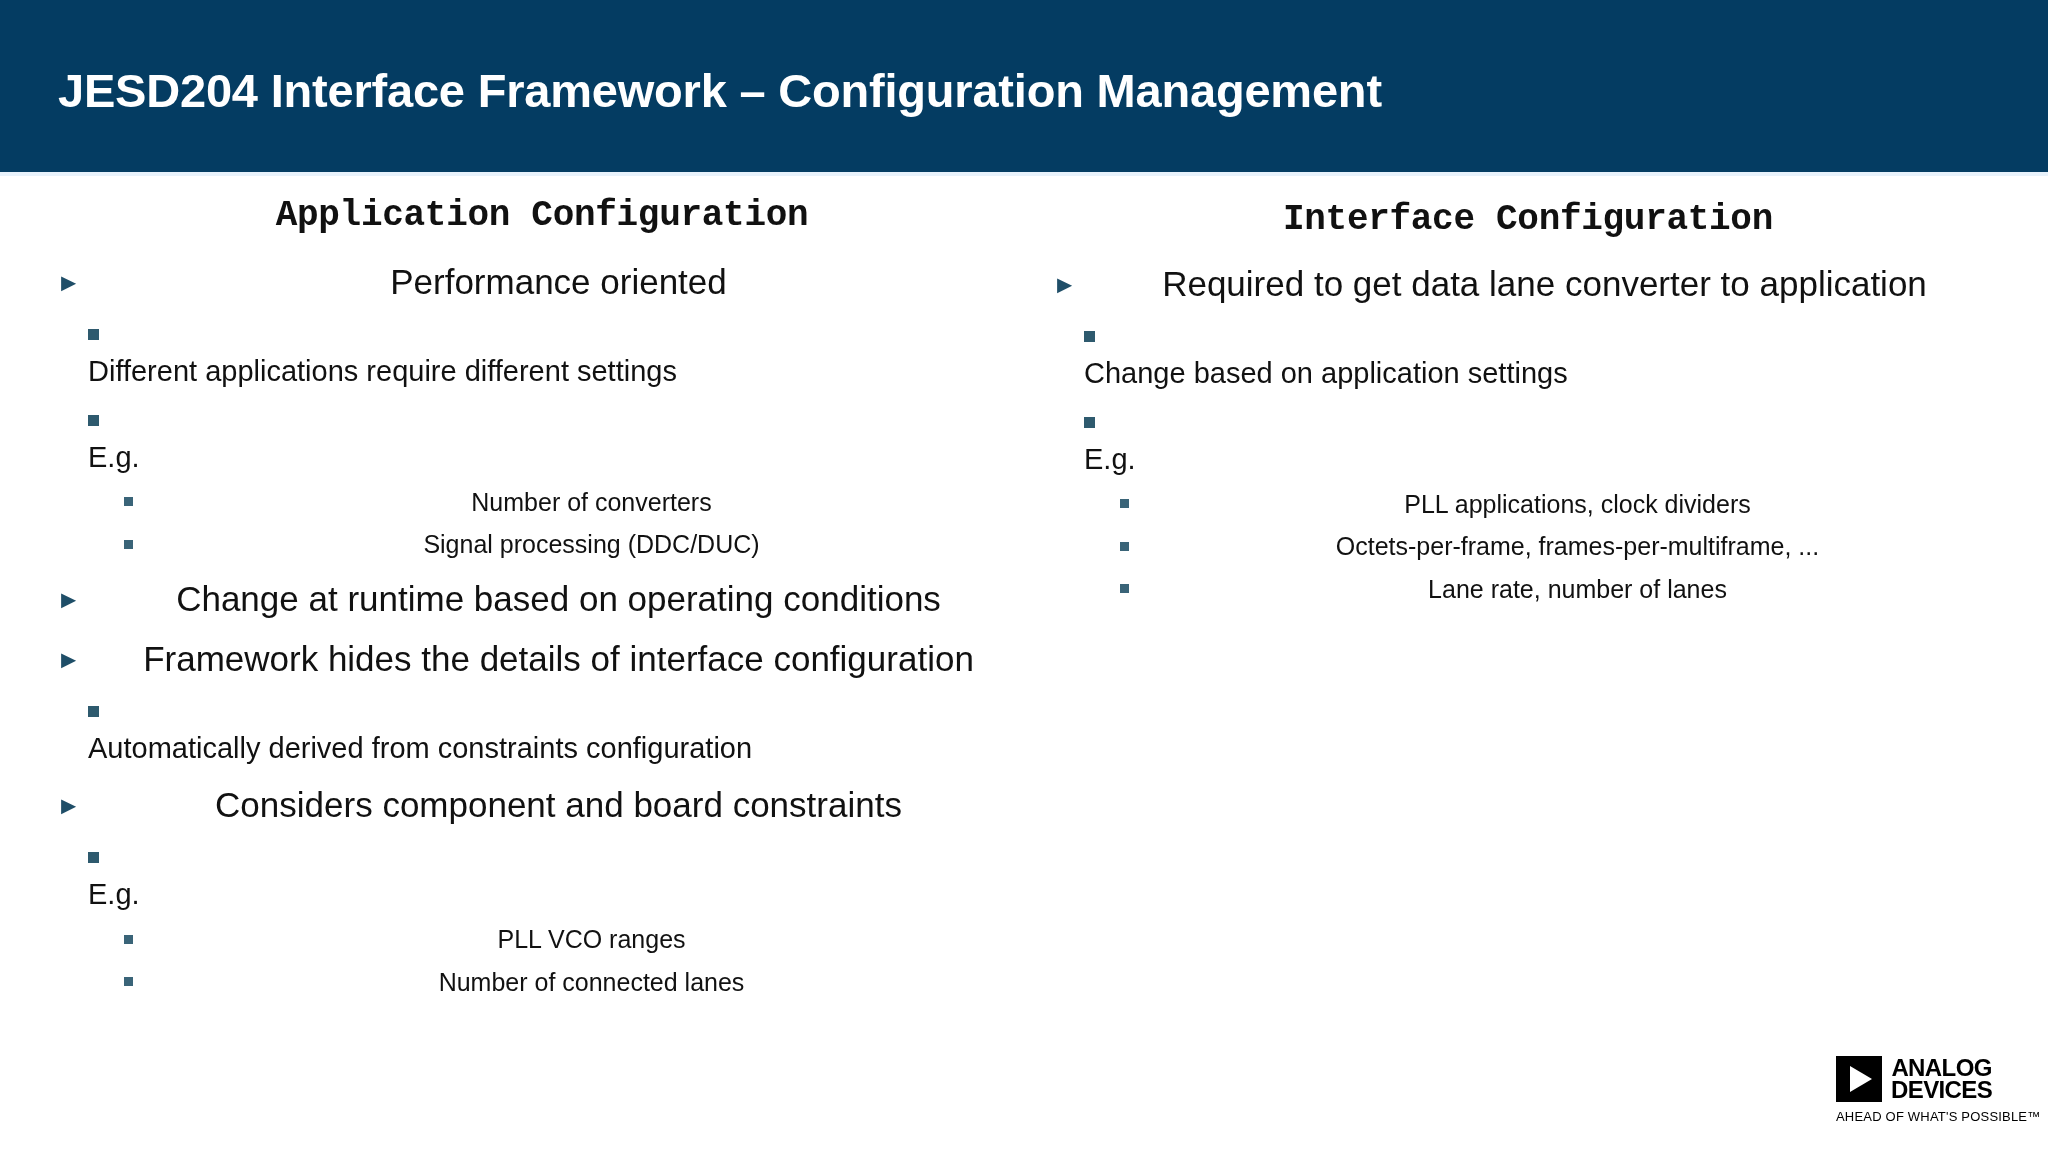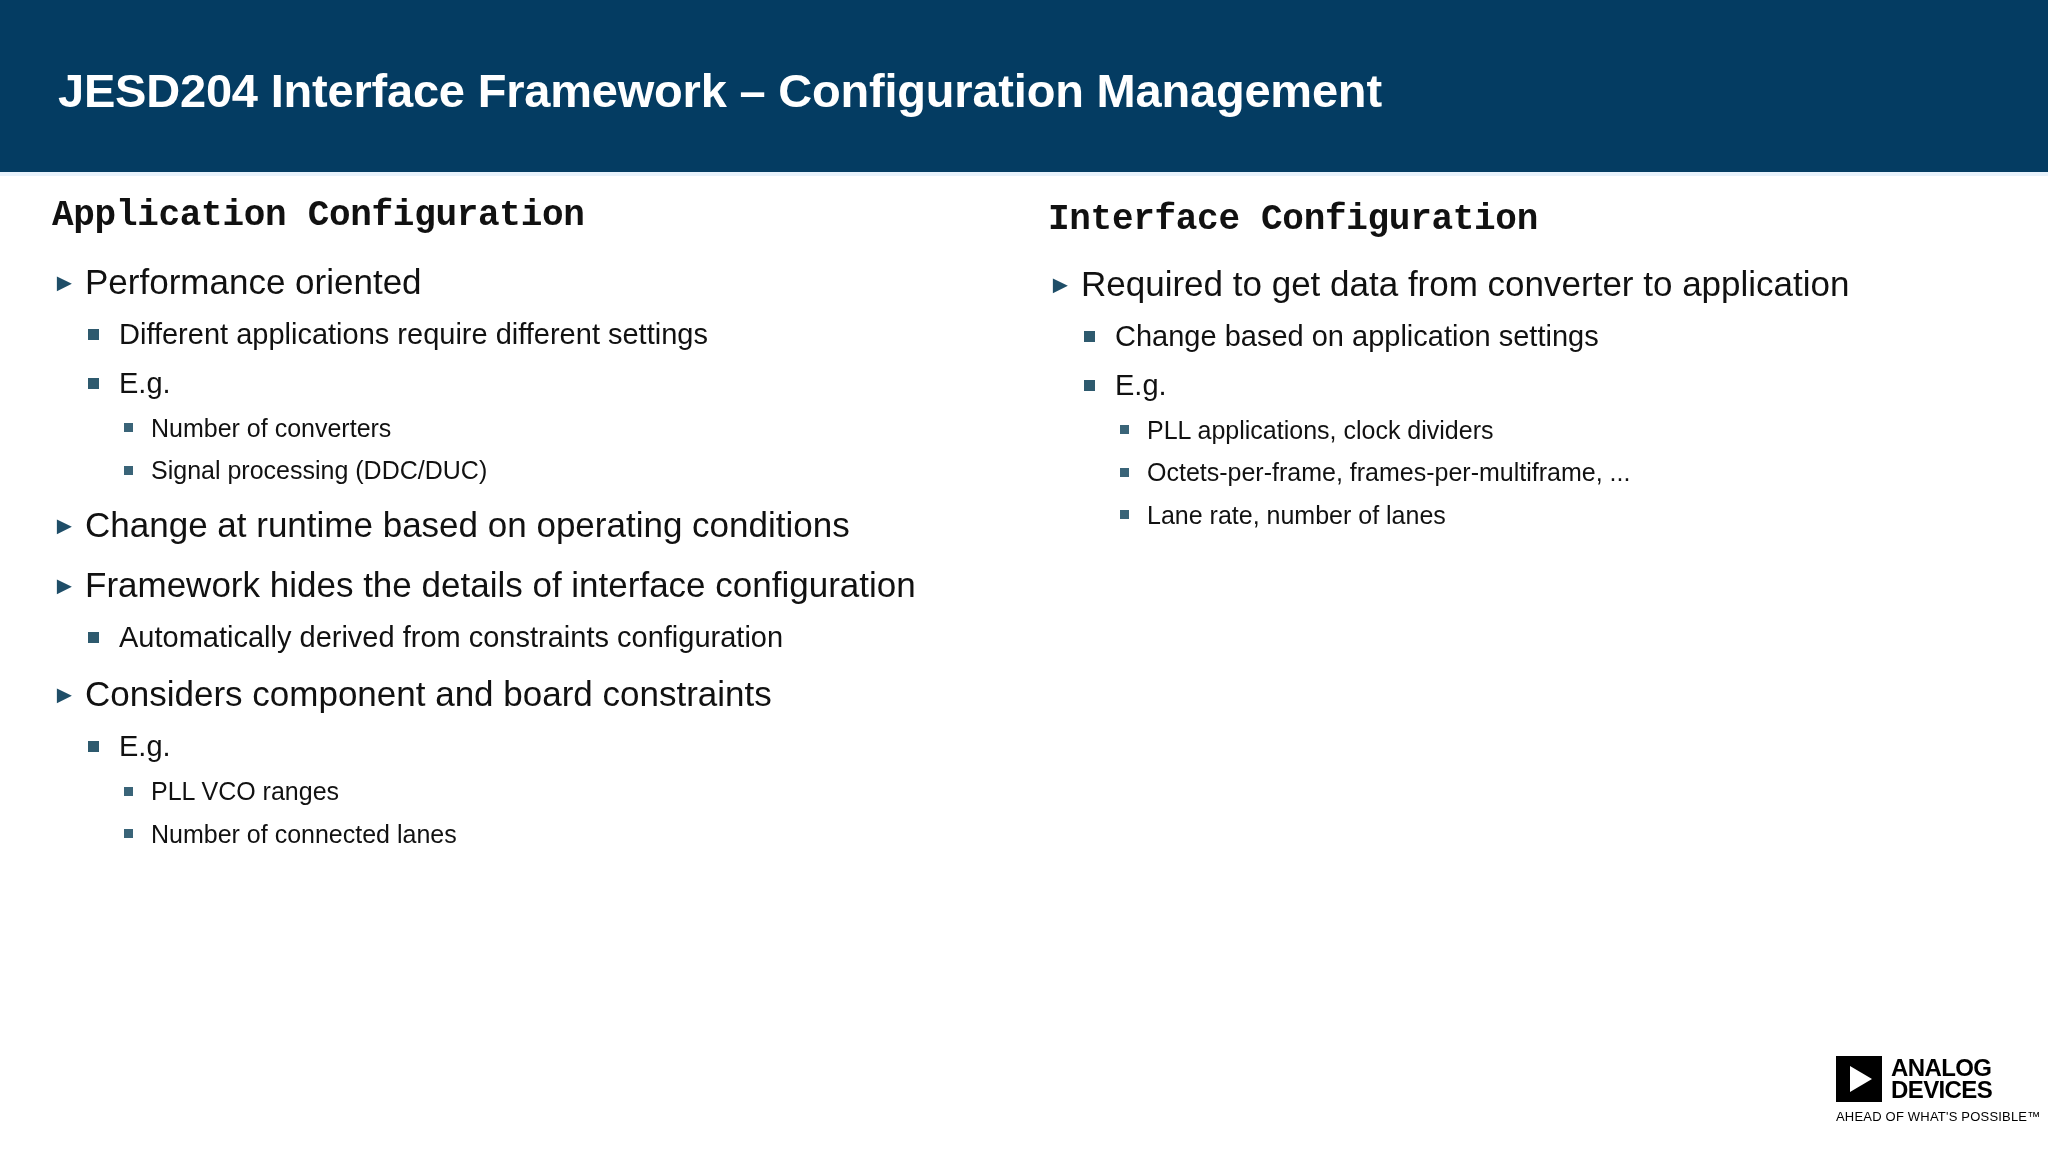--- a/index.html
+++ b/index.html
@@ -10,20 +10,21 @@
     background: #ffffff;
     font-family: "Liberation Sans", sans-serif;
   }
 
   .slide {
     position: relative;
     width: 2048px;
     height: 1152px;
     background: #ffffff;
     overflow: hidden;
+    text-align: center;
   }
 
   
   .title-band {
     position: absolute;
     left: 0; top: 0;
     width: 2048px;
     height: 172px;
     background: #043c62;
   }
@@ -86,20 +87,21 @@
     line-height: 1.76;
   }
   .lvl1 .txt { flex: 1 1 auto; }
 
   
   .lvl2 {
     font-size: 29px;
     line-height: 1.28;
     margin-top: 12px;
     padding-left: 36px;
+    flex-direction: column;
   }
   .lvl2 .marker {
     flex: 0 0 auto;
     width: 31px;
     display: flex;
     align-items: center;
     height: 37px;
   }
   .lvl2 .sq {
     width: 11px; height: 11px;
@@ -272,21 +274,21 @@
 
     </div>
   </div>
 
   <div class="col col-right">
     <div class="col-heading">Interface Configuration</div>
     <div>
 
       <div class="bullet lvl1">
         <span class="marker">►</span>
-        <span class="txt">Required to get data from converter to application</span>
+        <span class="txt">Required to get data lane converter to application</span>
       </div>
 
       <div class="bullet lvl2">
         <span class="marker">
             <i class="sq"></i>
           </span>
         <span class="txt">Change based on application settings</span>
       </div>
 
       <div class="bullet lvl2">

